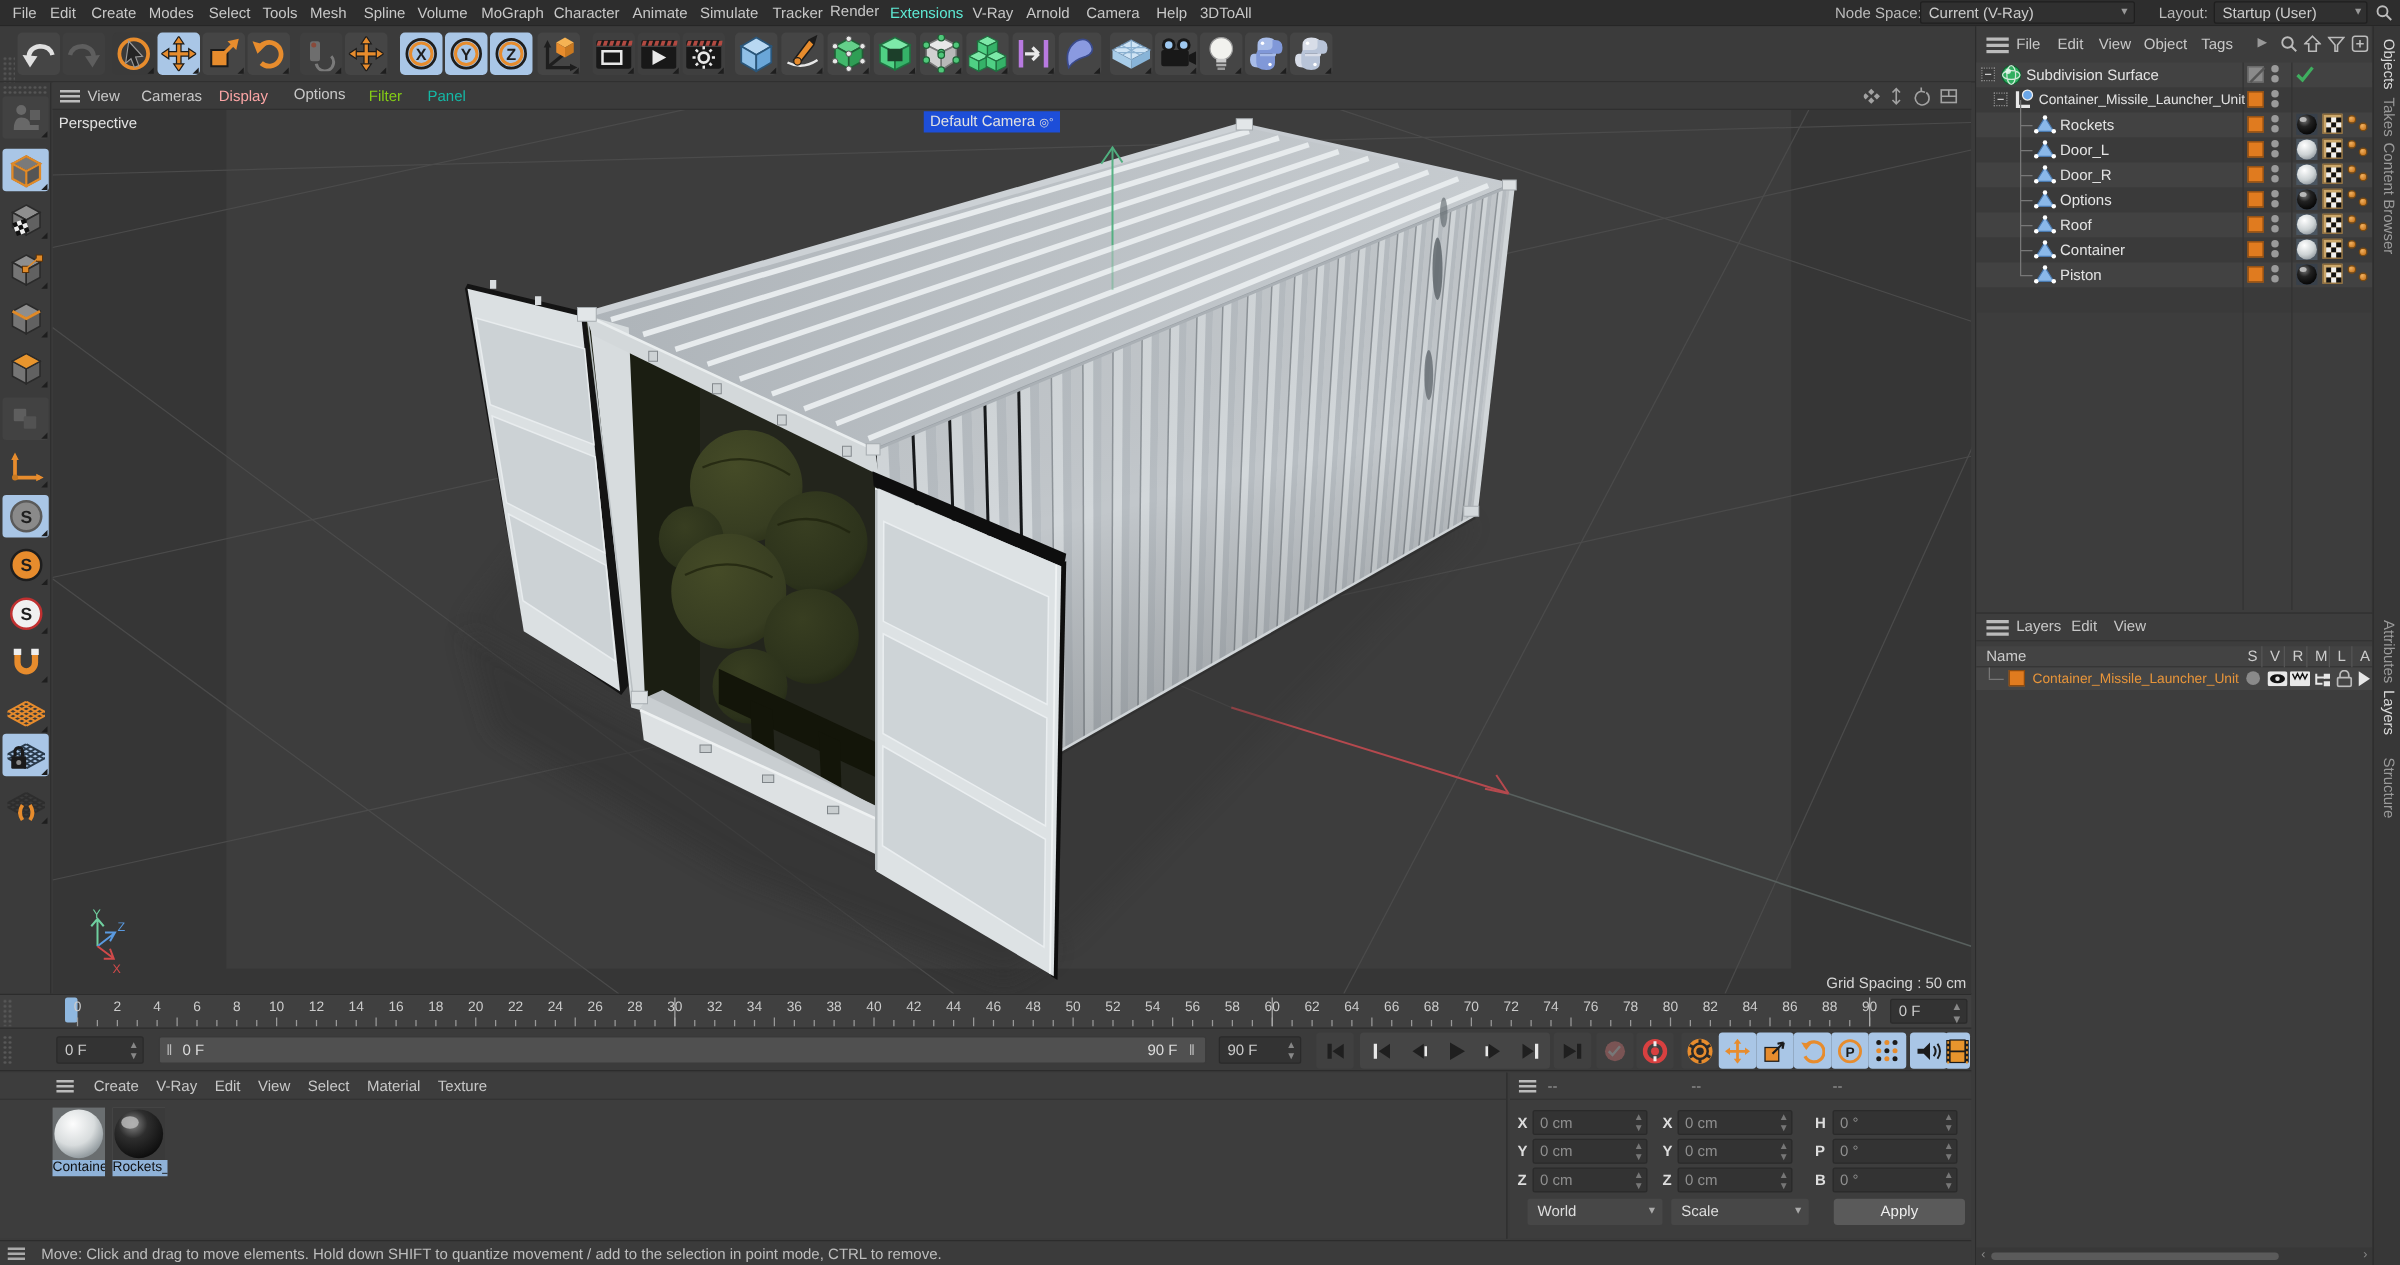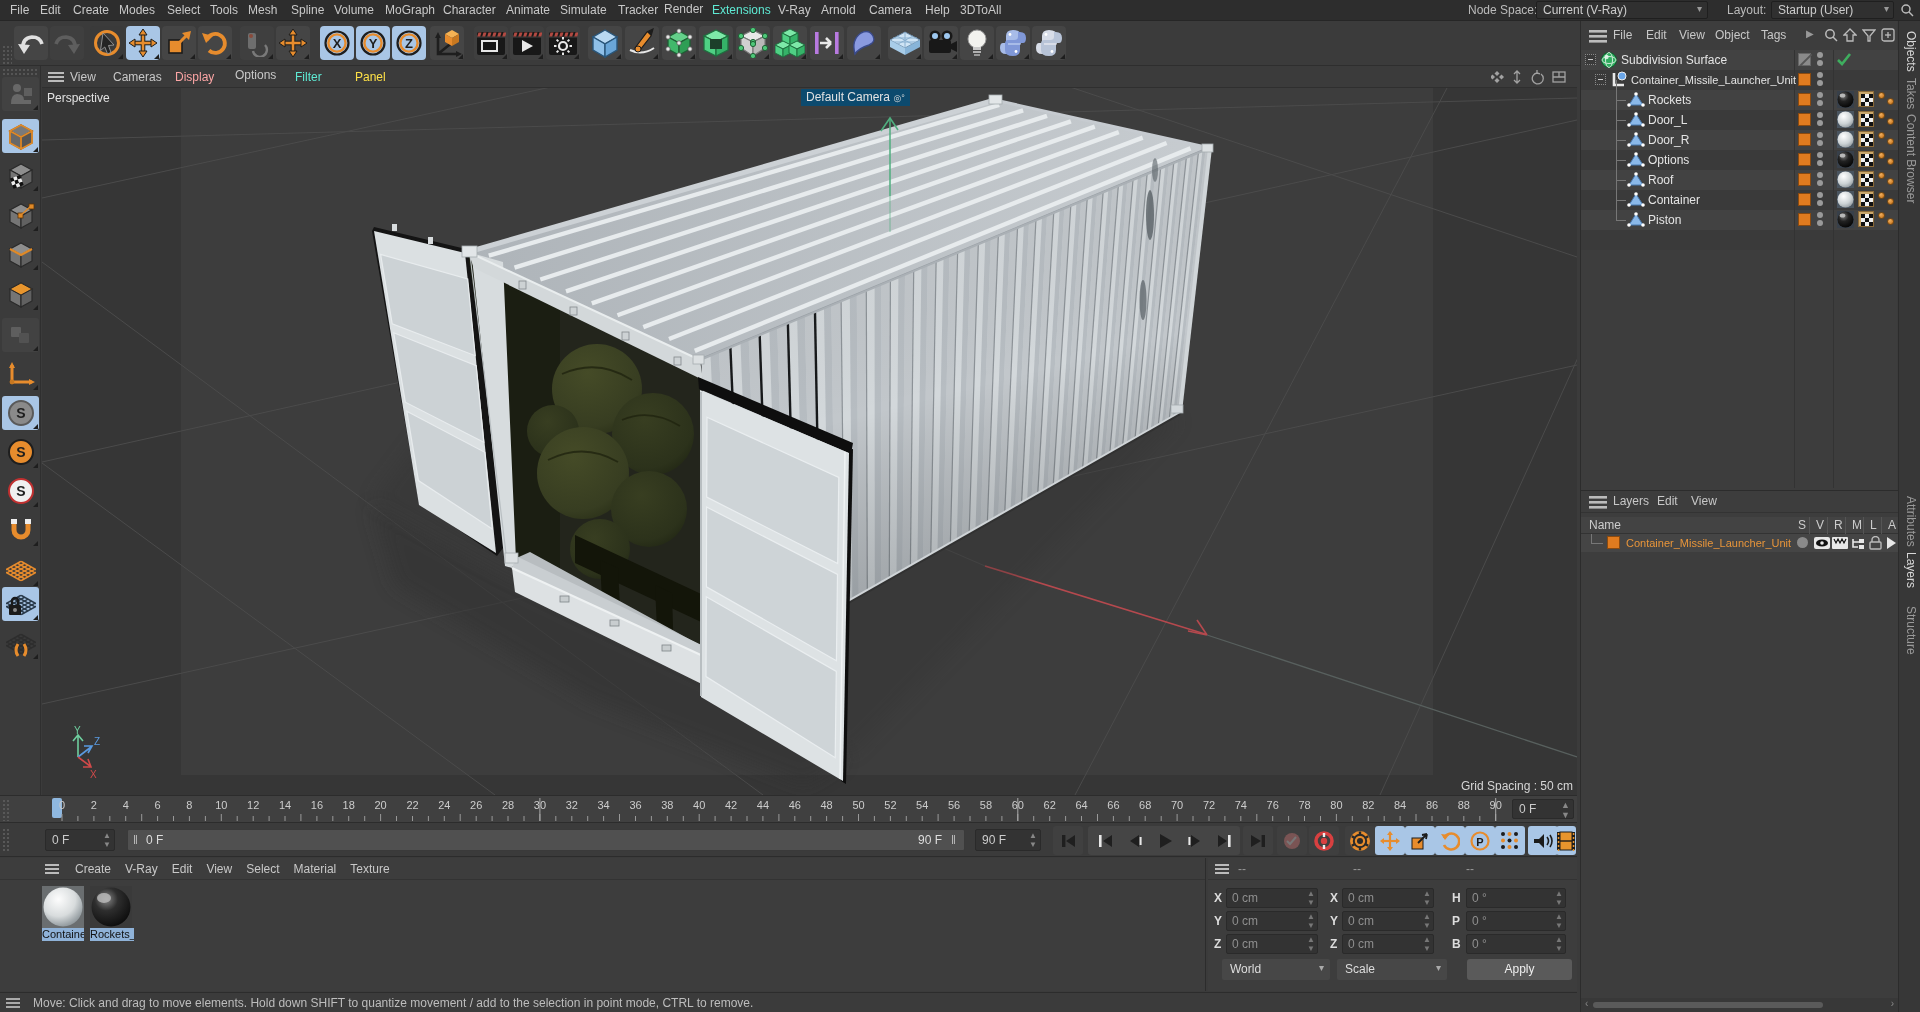--- a/index.html
+++ b/index.html
@@ -528,22 +528,22 @@
     <div class="abs row" style="left:0;top:0;width:1535px;height:22px;background:#3b3b3b;border-bottom:1px solid #2f2f2f">
       <svg width="18" height="12" viewBox="0 0 18 12" style="margin-left:6px" xmlns="http://www.w3.org/2000/svg">
         <rect y="1" width="16" height="2" fill="#bbb"></rect>
         <rect y="5" width="16" height="2" fill="#bbb"></rect>
         <rect y="9" width="16" height="2" fill="#bbb"></rect>
       </svg>
       <span class="abs" style="left:28px;top:4px;color:#c8c8c8">View</span>
       <span class="abs" style="left:71px;top:4px;color:#c8c8c8">Cameras</span>
       <span class="abs" style="left:133px;top:4px;color:#fca5a5">Display</span>
       <span class="abs" style="left:193px;top:2px;color:#c8c8c8">Options</span>
-      <span class="abs" style="left:253px;top:4px;color:#5eead4">Filter</span>
-      <span class="abs" style="left:313px;top:4px;color:#fde047">Panel</span>
+      <span class="abs" style="left:253px;top:4px;color:#84cc16">Filter</span>
+      <span class="abs" style="left:300px;top:4px;color:#14b8a6">Panel</span>
       <svg width="80" height="16" viewBox="0 0 80 16" style="position:absolute;right:6px;top:3px" xmlns="http://www.w3.org/2000/svg">
         <g fill="#a2a2a2">
           <path d="M6,2 L8.5,4.5 L6,7 L3.5,4.5 Z"></path>
           <path d="M6,9 L8.5,11.5 L6,14 L3.5,11.5 Z"></path>
           <path d="M1.5,5.5 L4,8 L1.5,10.5 L-1,8 Z"></path>
           <path d="M10.5,5.5 L13,8 L10.5,10.5 L8,8 Z"></path>
         </g>
         <g stroke="#a2a2a2" stroke-width="1.3" fill="none">
           <path d="M26,2 L26,14 M23,5 L26,2 L29,5 M23,11 L26,14 L29,11"></path>
           <path d="M46,4 A5.5,5.5 0 1 0 50,5 M46,4 L46,1 M46,4 L49,4.8"></path>
@@ -769,21 +769,21 @@
     <polygon points="706.3,596.8 836.3,671.4 835.2,757.7 706.0,676.6" fill="#ced4d7"></polygon>
     <polygon points="706.3,596.8 836.3,671.4 835.2,757.7 706.0,676.6" fill="none" stroke="#eaeef0" stroke-width="1.2"></polygon>
     <line x1="845" y1="452" x2="840" y2="779" stroke="#f0f3f4" stroke-width="1.5"></line>
     <g stroke="#4fae7e" stroke-width="1.6" fill="none">
       <line x1="890" y1="118" x2="890" y2="196" opacity="0.95"></line>
       <line x1="890" y1="196" x2="890" y2="232" opacity="0.4"></line>
       <path d="M881,131 L890,118 L898,130"></path>
     </g>
   </svg>
 <span class="abs" style="left:47px;top:91px;color:#e2e2e2">Perspective</span>
-<div class="abs" style="left:801px;top:89px;height:17px;background:#0c4a6e;color:#e2e2e2;padding:1px 5px">Default Camera <span style="color:#ddd;font-size:9px">◎°</span></div>
+<div class="abs" style="left:739px;top:89px;height:17px;background:#1d4ed8;color:#e2e2e2;padding:1px 5px">Default Camera <span style="color:#ddd;font-size:9px">◎°</span></div>
 <span class="abs" style="left:1461px;top:779px;color:#d5d5d5">Grid Spacing : 50 cm</span>
 <svg width="48" height="56" viewBox="0 0 48 56" style="position:absolute;left:60px;top:726px" xmlns="http://www.w3.org/2000/svg">
     <path d="M18,31 L18,10 M13,15 L18,9 L23,15" stroke="#6fcf9f" stroke-width="1.6" fill="none"></path>
     <text x="14" y="8" fill="#6fcf9f" font-size="10" font-family="Liberation Sans">Y</text>
     <path d="M18,31 L31,21 M24,20 L32,20 L28,27" stroke="#5a9ae0" stroke-width="1.6" fill="none"></path>
     <text x="34" y="19" fill="#5a9ae0" font-size="10" font-family="Liberation Sans">Z</text>
     <path d="M18,31 L30,40 M23,41 L31,41 L28,33" stroke="#d04a4a" stroke-width="1.6" fill="none"></path>
     <text x="30" y="52" fill="#d04a4a" font-size="10" font-family="Liberation Sans">X</text>
   </svg>
 <div class="abs" style="left:0;top:795px;width:1577px;height:28px;background:#404040;border-top:1px solid #2c2c2c;border-bottom:1px solid #2c2c2c">

